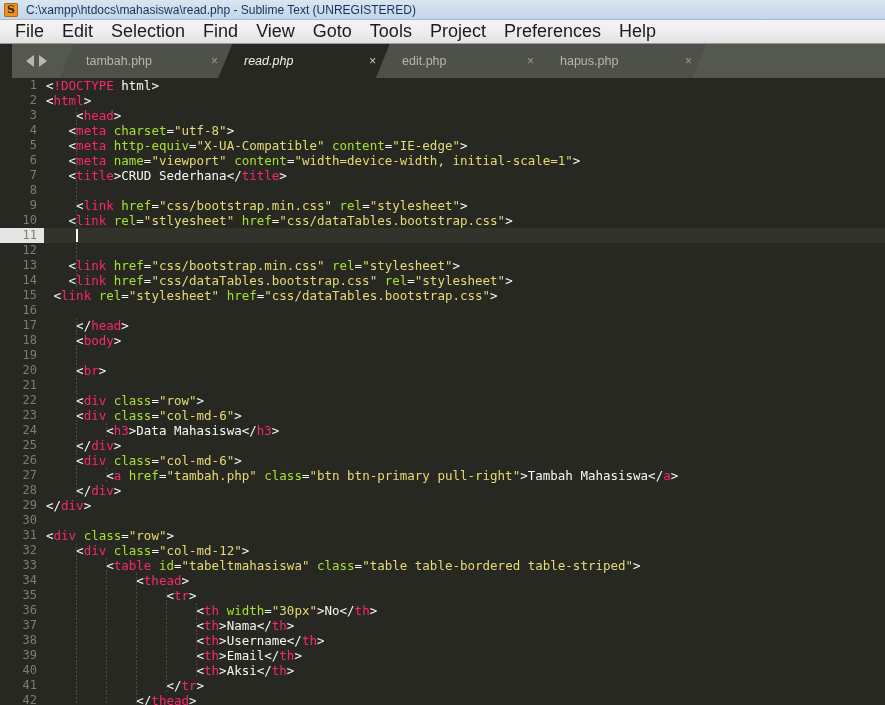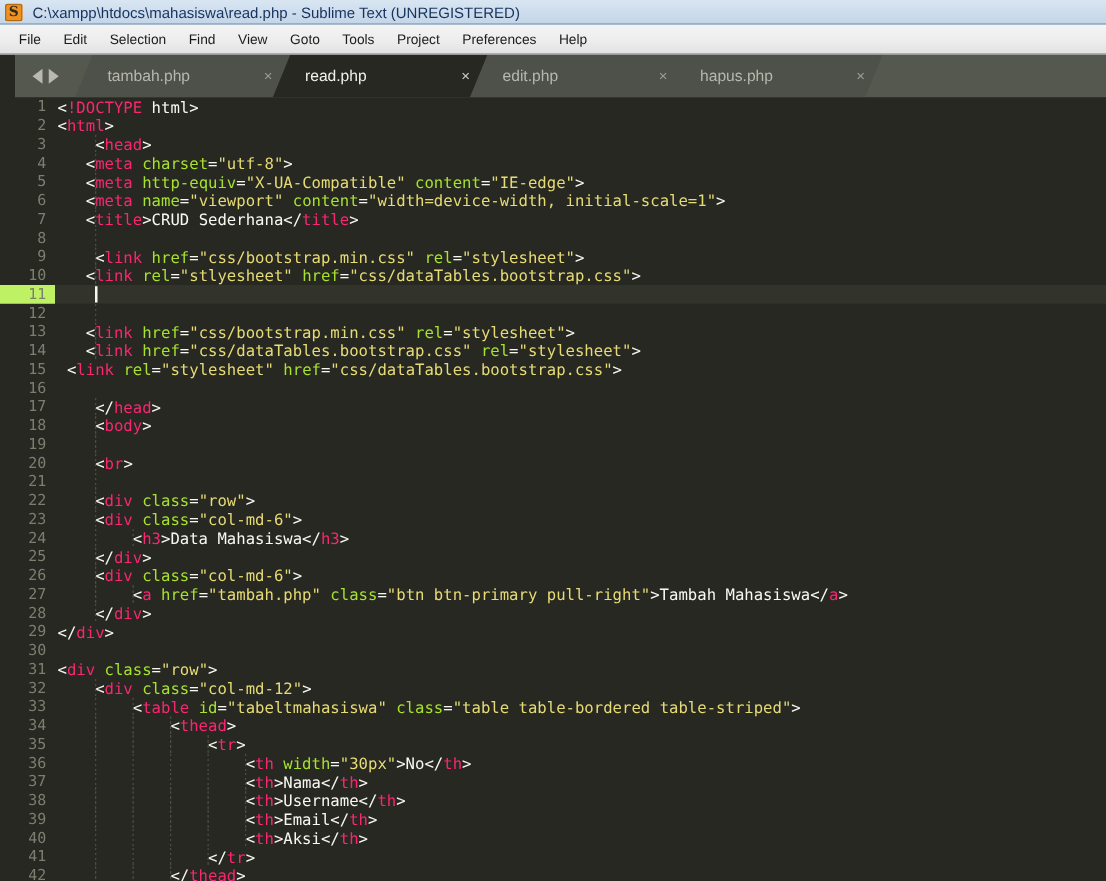--- a/index.html
+++ b/index.html
@@ -35,21 +35,21 @@
 
   
   #menubar {
     height:24px; width:100%;
     background:linear-gradient(to bottom,#f4f4f4 0%,#ededed 55%,#e2e2e2 100%);
     border-bottom:1px solid #9a9a9a;
     display:flex; align-items:center; padding-left:6px;
   }
   .menu-item {
     font-family:"Liberation Sans", sans-serif;
-    font-size:11px; color:#1b1b1b;
+    font-size:18px; color:#1b1b1b;
     padding:3px 9px; white-space:nowrap; cursor:default;
   }
 
   
   #tabbar {
     height:34px; width:100%;
     background:#55584f;
     display:flex; align-items:flex-end;
     position:relative; overflow:hidden;margin-left:12px;
   }
@@ -95,21 +95,21 @@
   
   #editor {
     position:absolute; left:0; top:78px;
     width:885px; height:627px;
     background:#272822; overflow:hidden;
   }
   .row {
     position:relative; height:15px; width:885px;
     white-space:pre; font-size:12.5px; line-height:15px;
   }
-  .row.active .gutter-cell { background:#bef264; }
+  .row.active .gutter-cell { background:#e5e5e5; }
   .row.active .code-cell  { background:#32332b; }
   .gutter-cell {
     position:absolute; left:0; top:0;
     width:44px; height:15px;
     text-align:right; padding-right:7px;
     color:#7b7f70; font-size:12px;
   }
   .code-cell {
     position:absolute; left:44px; top:0;
     height:15px; width:841px; padding-left:2px;
@@ -155,21 +155,21 @@
 
 <div id="tabbar">
   <div id="tab-nav">
     <div class="nav-arrow left"></div>
     <div class="nav-arrow right"></div>
   </div>
 <div class="tab" style="width: 172px; z-index: 10;">
       <span class="tab-label">tambah.php</span>
       <span class="tab-close">×</span>
     </div>
-    <div class="tab active" style="width: 172px; z-index: 5;">
+    <div class="tab active" style="width: 172px; z-index: 5; font-style: italic;">
       <span class="tab-label">read.php</span>
       <span class="tab-close">×</span>
     </div>
     <div class="tab" style="width: 172px; z-index: 8;">
       <span class="tab-label">edit.php</span>
       <span class="tab-close">×</span>
     </div>
     <div class="tab" style="width: 172px; z-index: 6;">
       <span class="tab-label">hapus.php</span>
       <span class="tab-close">×</span>

